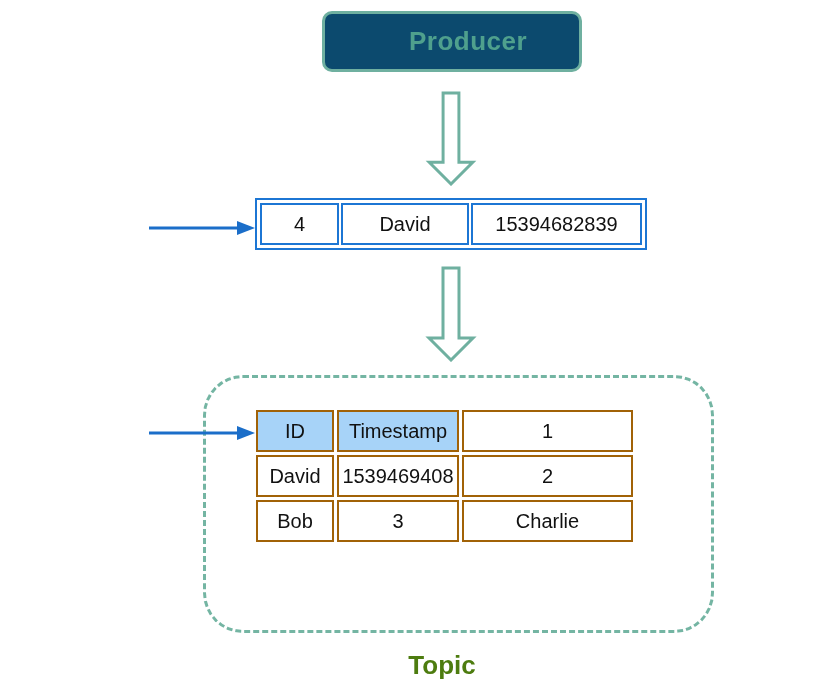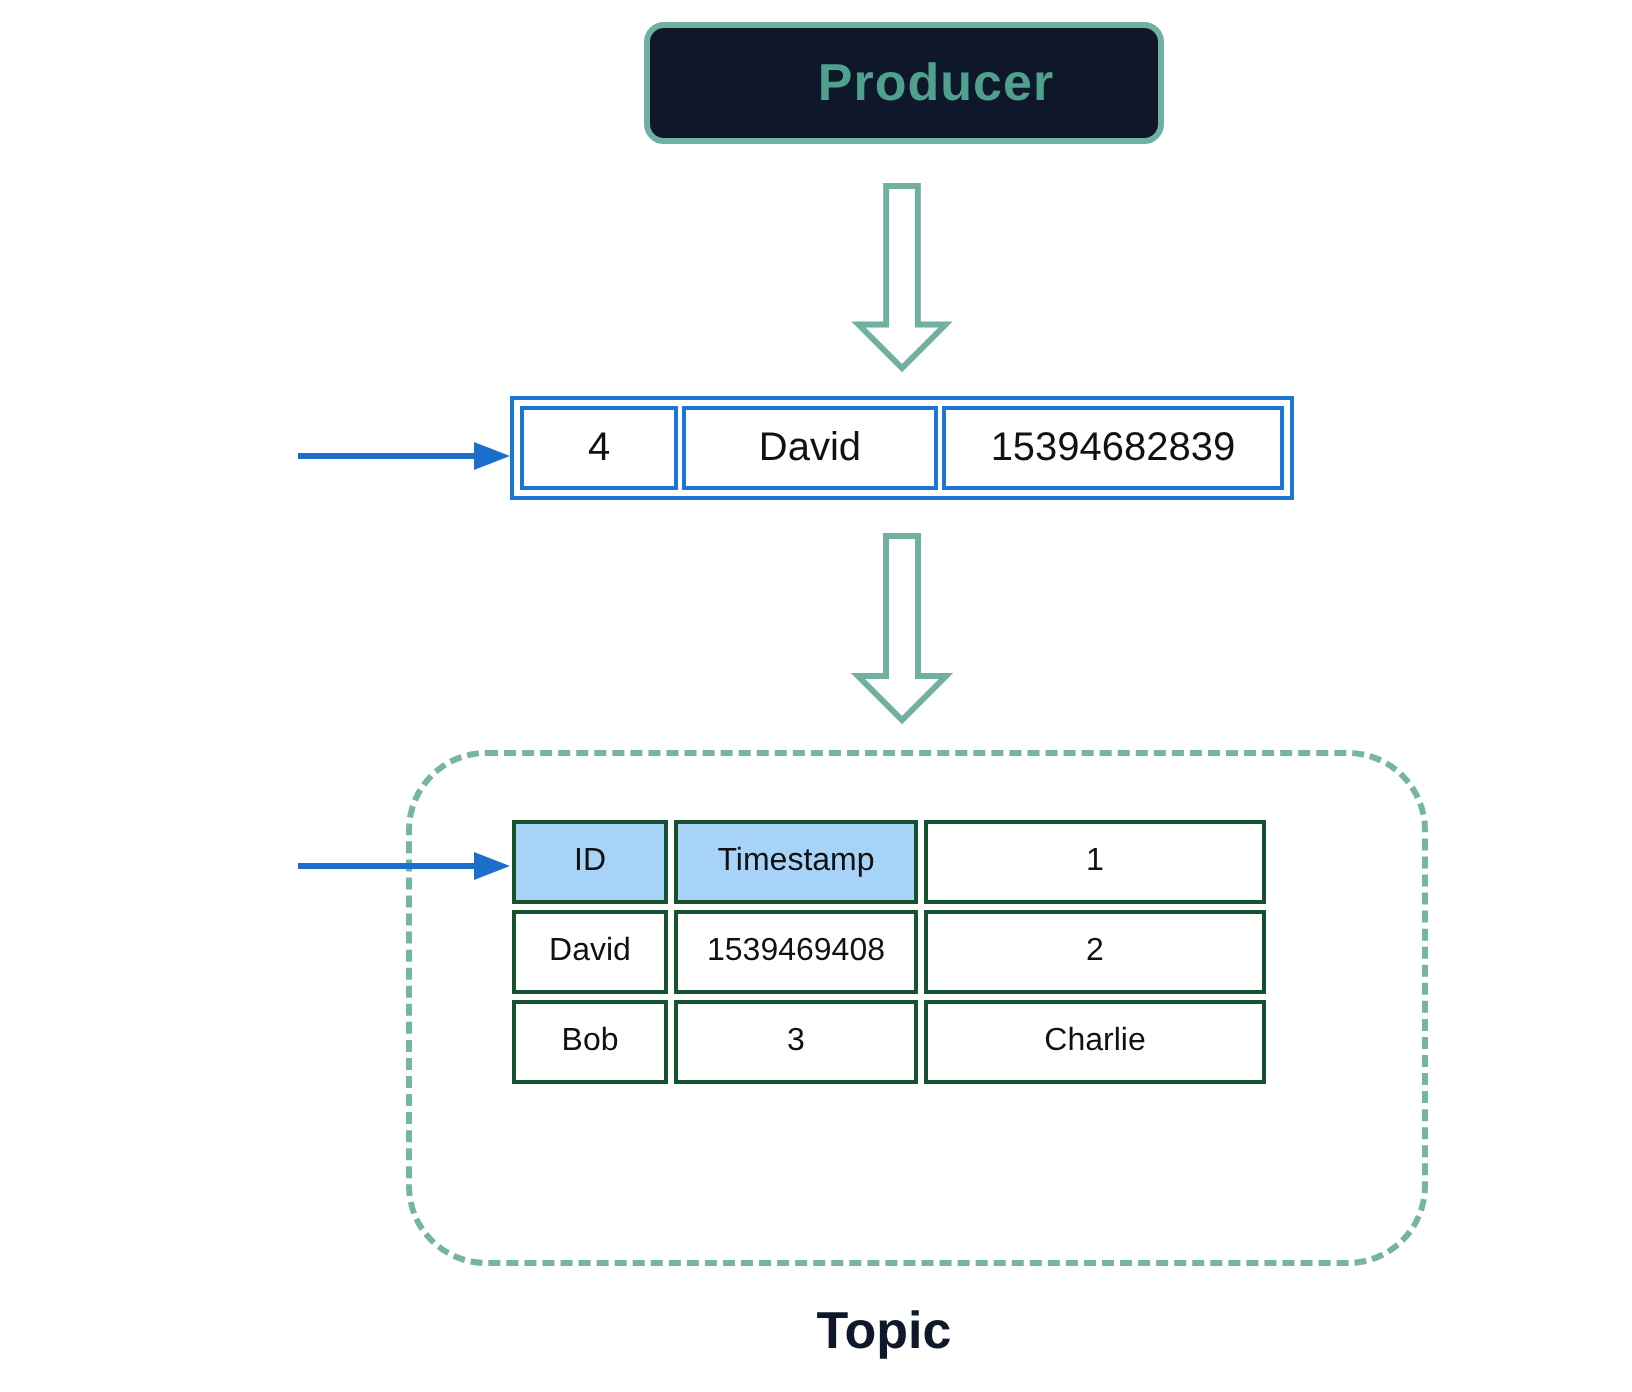--- a/index.html
+++ b/index.html
@@ -17,21 +17,21 @@
   }
 
   
   .producer-box {
     position: absolute;
     left: 322px; top: 11px;
     width: 260px; height: 61px;
     box-sizing: border-box;
     border: 3px solid #6fb0a0;
     border-radius: 10px;
-    background: #0f172a;
+    background: #0c4a6e;
     display: flex;
     align-items: center;
     justify-content: center;
     padding-left: 32px;
   }
   .producer-box span {
     color: #4fa08d;
     font-size: 26px;
     font-weight: bold;
     letter-spacing: 0.5px;
@@ -99,38 +99,38 @@
     position: absolute;
     left: 256px; top: 410px;
     display: grid;
     grid-template-columns: 78px 122px 171px;
     grid-auto-rows: 42px;
     gap: 3px;
     z-index: 2;
   }
   .data-table .tcell {
     box-sizing: content-box;
-    border: 2px solid #14532d;
+    border: 2px solid #a16207;
     background: #ffffff;
     display: flex;
     align-items: center;
     justify-content: center;
-    font-size: 16px;
+    font-size: 20px;
     color: #111111;
   }
   .data-table .tcell.head {
     background: #a7d3f8;
   }
 
   .topic-label {
     position: absolute;
     left: 342px; top: 650px;
     width: 200px;
     text-align: center;
-    color: #0f172a;
+    color: #4d7c0f;
     font-size: 26px;
     font-weight: bold;
   }
 </style>
 </head>
 <body>
 
 <div class="canvas">
 
   <div class="producer-box">

